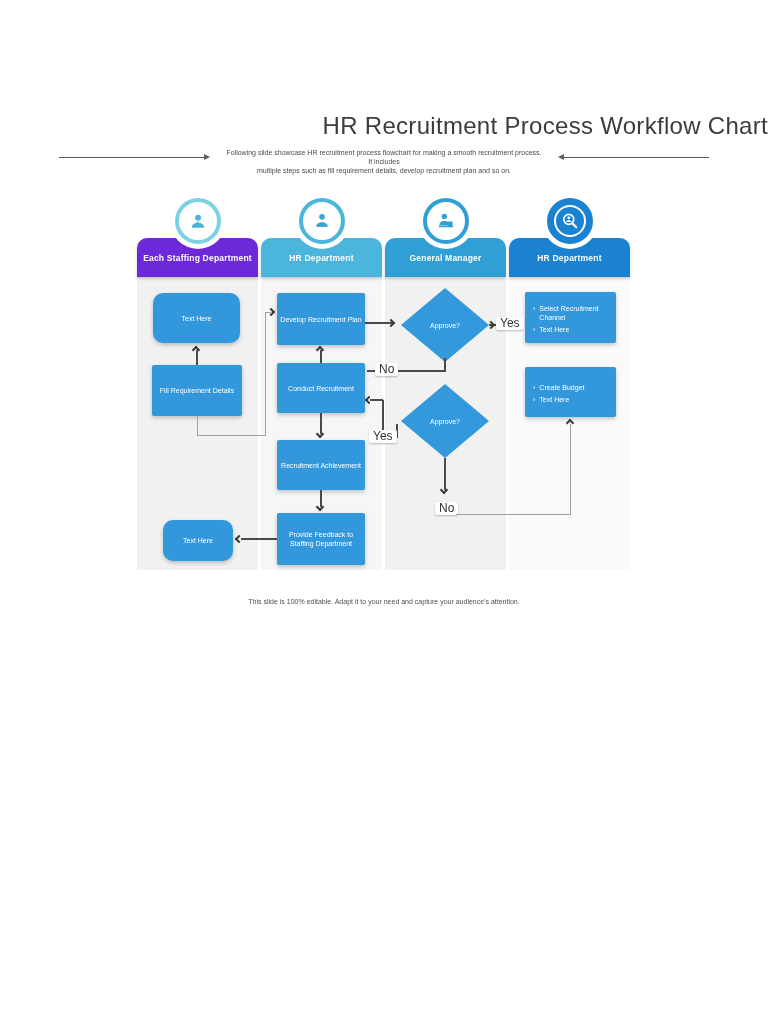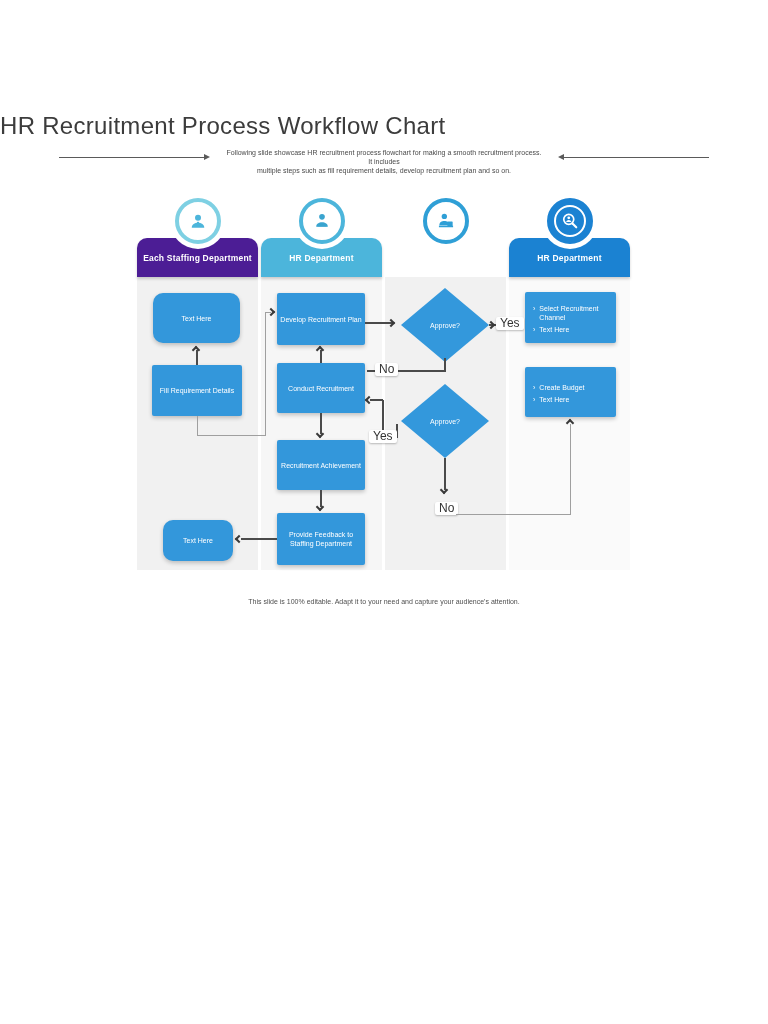--- a/index.html
+++ b/index.html
@@ -1,21 +1,21 @@
 <!DOCTYPE html>
 <html><head>
 <meta charset="utf-8">
 <style>
   html,body{margin:0;padding:0;background:#ffffff;}
   #canvas{position:relative;width:768px;height:1024px;background:#ffffff;overflow:hidden;
           font-family:"Liberation Sans","DejaVu Sans",sans-serif;}
   .abs{position:absolute;}
 
   
-  .title{left:0;top:112px;width:768px;text-align:left;font-size:24px;color:#3c3c3c;
+  .title{left:0;top:112px;width:768px;text-align:right;font-size:24px;color:#3c3c3c;
          font-weight:400;letter-spacing:.3px;}
   .subtitle{left:224px;top:148px;width:320px;text-align:center;font-size:7px;
             line-height:9px;color:#4a4a4a;}
   .divline{height:1px;background:#5a5a5a;top:157px;}
   .tri{width:0;height:0;border-top:3.5px solid transparent;border-bottom:3.5px solid transparent;top:154px;}
   .tri.r{border-left:6px solid #5a5a5a;}
   .tri.l{border-right:6px solid #5a5a5a;}
 
   
   .band{top:277px;height:293px;width:121px;}
@@ -70,22 +70,23 @@
   <div class="abs divline" style="left:59px;width:145px;"></div>
   <div class="abs tri r" style="left:204px;"></div>
   <div class="abs divline" style="left:564px;width:145px;"></div>
   <div class="abs tri l" style="left:558px;"></div>
 
   <div class="abs band" style="left:137px;background:#f1f1f1;"></div>
   <div class="abs band" style="left:261px;background:#f6f6f6;"></div>
   <div class="abs band" style="left:385px;background:#f1f1f1;"></div>
   <div class="abs band" style="left:509px;background:#fafafa;"></div>
 
-  <div class="abs hdr" style="left:137px;background:#4c1d95;">Each Staffing Department</div>
+  <div class="abs hdr" style="left:137px;background:#6d28d9;">Each Staffing Department</div>
   <div class="abs hdr" style="left:261px;background:#4cb5db;">HR Department</div>
+  <div class="abs hdr" style="left:385px;background:#2f9fd6;">General Manager</div>
   <div class="abs hdr" style="left:509px;background:#1b82d2;">HR Department</div>
 
   <div class="abs circle" style="left:175px;border:4px solid #7ed0e3;">
     <span>
       <svg width="20" height="20" viewBox="0 0 24 24" fill="#4cb5db">
           <circle cx="12" cy="8" r="3.6"></circle>
           <path d="M4.5 20c0-4 3.5-6 7.5-6s7.5 2 7.5 6z"></path>
           <rect x="10.8" y="13" width="2.4" height="5" fill="#4cb5db"></rect>
         </svg>
     </span>

